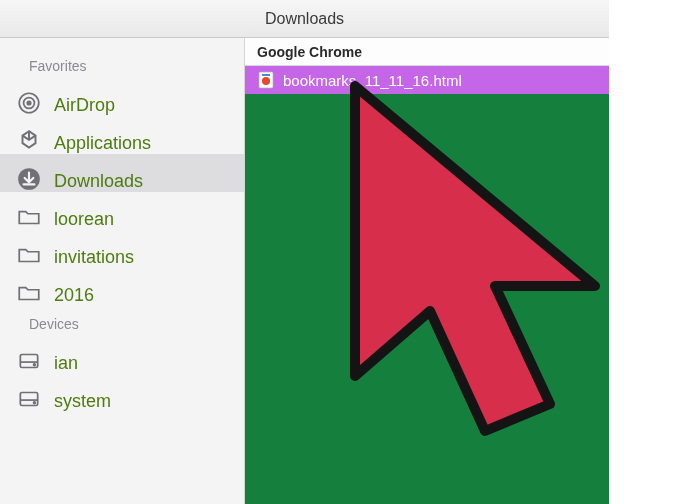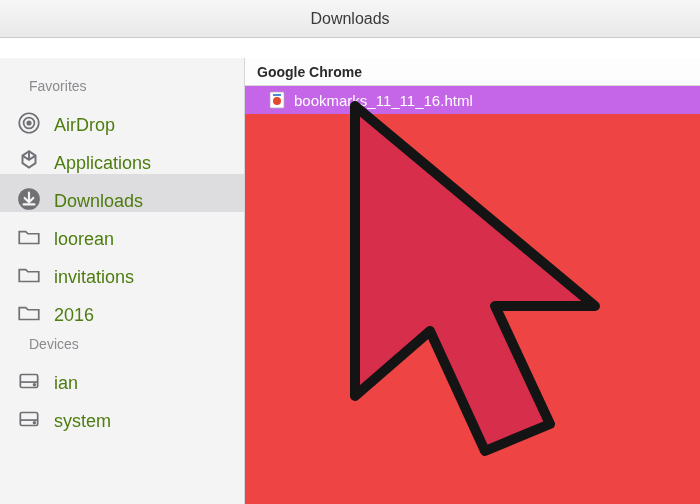--- a/index.html
+++ b/index.html
@@ -4,21 +4,21 @@
 <style>
   * { box-sizing: border-box; margin: 0; padding: 0; }
   html, body {
     width: 700px; height: 504px;
     font-family: -apple-system, "Helvetica Neue", Arial, sans-serif;
     font-size: 15px;
     color: #3b3b3b;
     background: #ffffff;
     overflow: hidden;
   }
-  .window { width: 700px; height: 504px; display: flex; flex-direction: column; gap: 20px; }
+  .window { width: 609px; height: 504px; display: flex; flex-direction: column; }
   .titlebar {
     height: 38px;
     background: linear-gradient(#f6f6f6, #e9e9e9);
     border-bottom: 1px solid #c9c9c9;
     display: flex; align-items: center; justify-content: center;
     font-size: 16px; color: #3a3a3a;
   }
   .body { flex: 1; display: flex; min-height: 0; }
   .sidebar {
     width: 245px;
@@ -47,36 +47,36 @@
   }
   .side-icon {
     width: 26px; height: 26px;
     display: inline-flex; align-items: center; justify-content: center;
     color: #707075;
   }
   .side-icon svg { width: 26px; height: 26px; }
   .content {
     flex: 1;
     display: flex; flex-direction: column;
-    background: #ef4444;
+    background: #15803d;
   }
   .col-header {
     height: 28px;
     padding: 6px 12px 4px 12px;
     font-size: 14px;
     font-weight: 600;
     color: #2a2a2a;
     border-bottom: 1px solid #d8d8d8;
     background: #fdfdfd;
   }
   .file-list { flex: 1; position: relative; }
   .file-row {
     display: flex; align-items: center;
     height: 28px;
-    padding: 0 23px;
+    padding: 0 12px;
     gap: 8px;
     font-size: 15px;
   }
   .file-row.selected {
     background: #c565e8;
     color: #ffffff;
   }
   .file-icon {
     width: 18px; height: 18px;
     display: inline-flex; align-items: center; justify-content: center;

